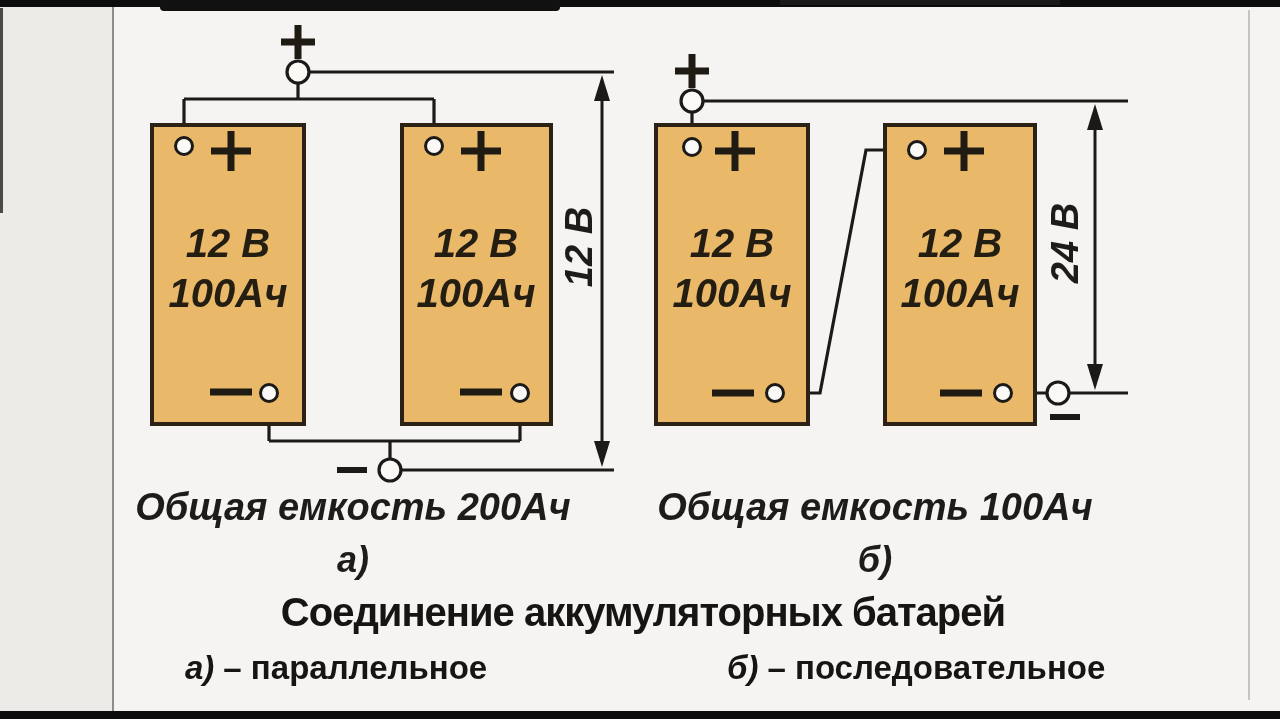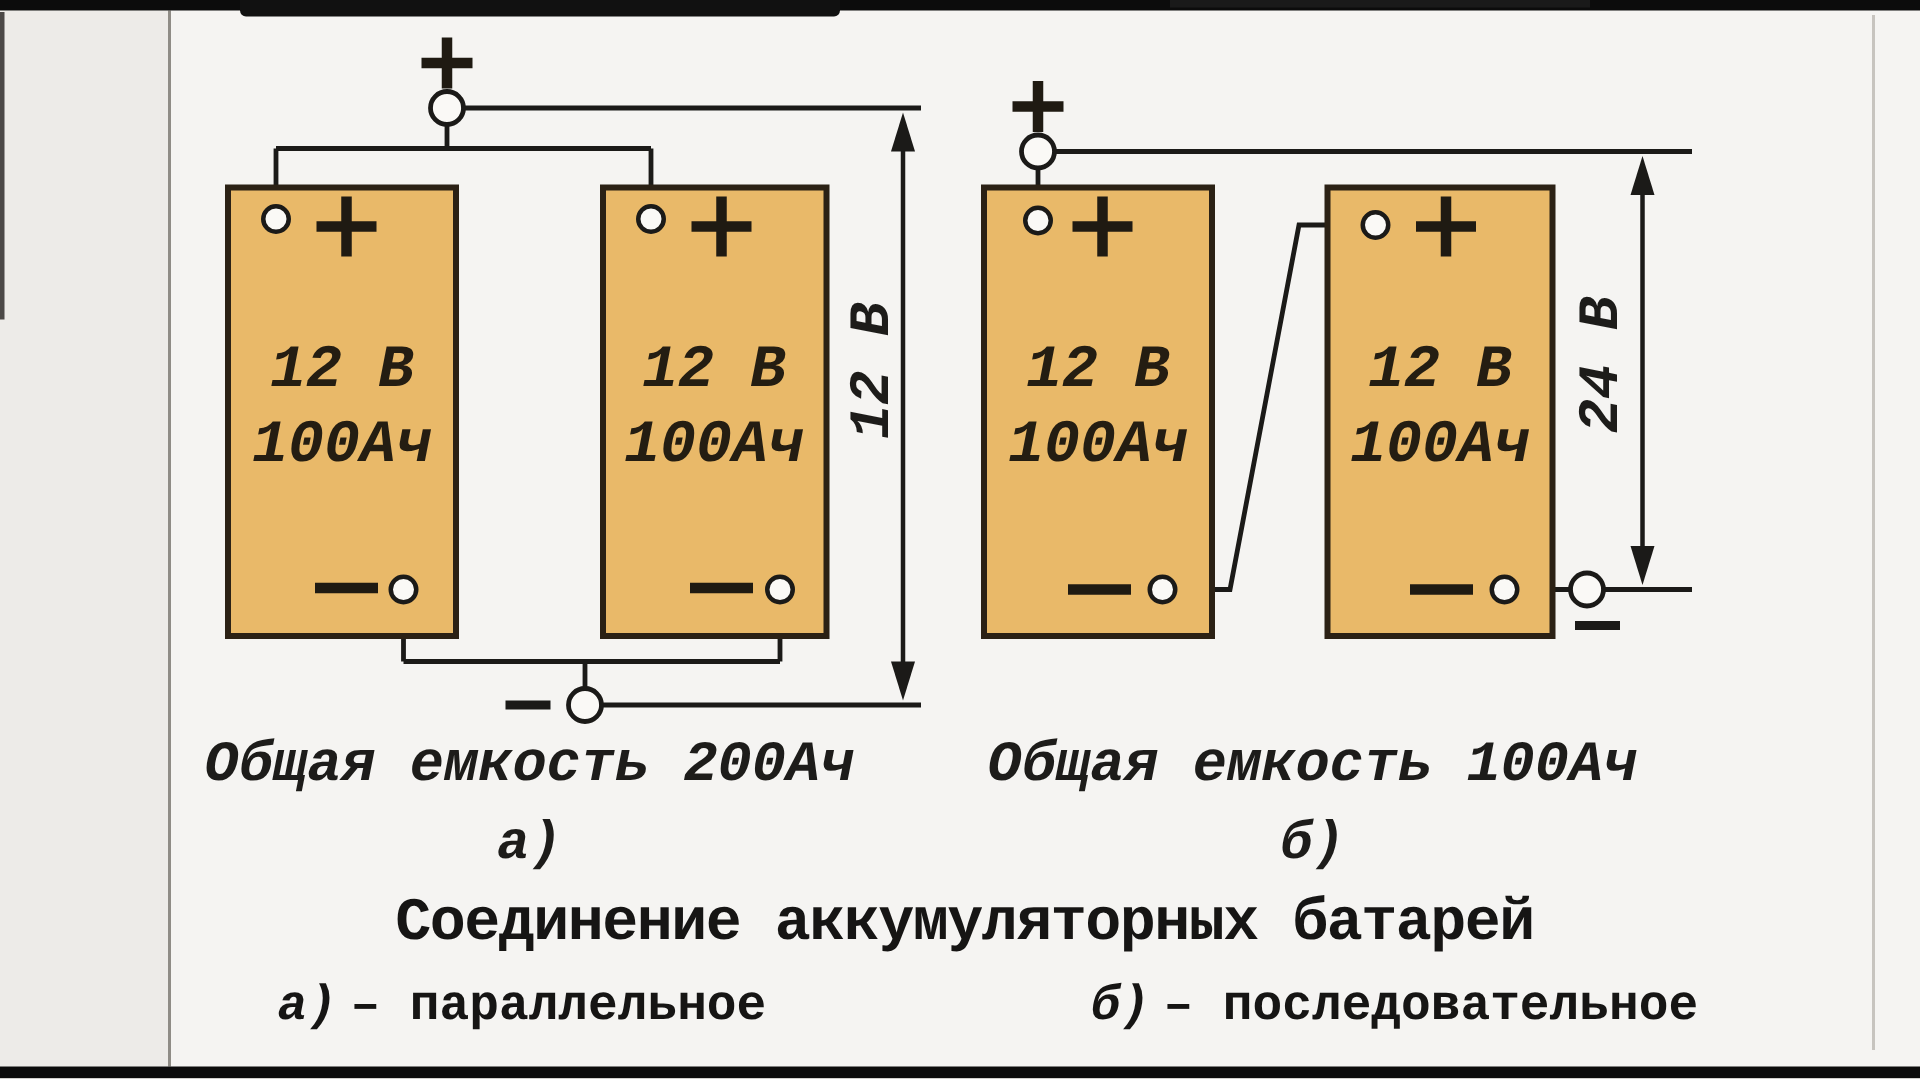--- a/index.html
+++ b/index.html
@@ -1,17 +1,17 @@
 <!DOCTYPE html>
 <html><head>
 <meta charset="utf-8">
 <style>
   html,body{margin:0;padding:0;background:#e9e7e4;}
   .page{position:relative;width:1280px;height:719px;background:#f5f4f2;overflow:hidden;
-        font-family:Liberation Mono, monospace;}
+        font-family:Liberation Sans, sans-serif;}
   .top-bar{position:absolute;left:0;top:0;width:1280px;height:7px;background:#0c0c0c;}
   .top-bar-patch1{position:absolute;left:160px;top:0;width:400px;height:11px;background:#111;border-radius:0 0 4px 4px;}
   .top-bar-patch2{position:absolute;left:780px;top:0;width:280px;height:5px;background:#1a1a1a;}
   .bottom-bar{position:absolute;left:0;top:711px;width:1280px;height:8px;background:#0c0c0c;}
   .left-margin{position:absolute;left:0;top:7px;width:112px;height:704px;background:#edebe8;
                border-right:2px solid #8f8c86;}
   .left-edge{position:absolute;left:0;top:8px;width:3px;height:205px;background:#2f2d2a;opacity:.85;}
   .right-edge{position:absolute;left:1248px;top:10px;width:2px;height:690px;background:#b3afa9;opacity:.7;}
   svg{position:absolute;left:0;top:0;}
   .wire{fill:none;stroke:#1b1a18;stroke-width:3.2px;}

